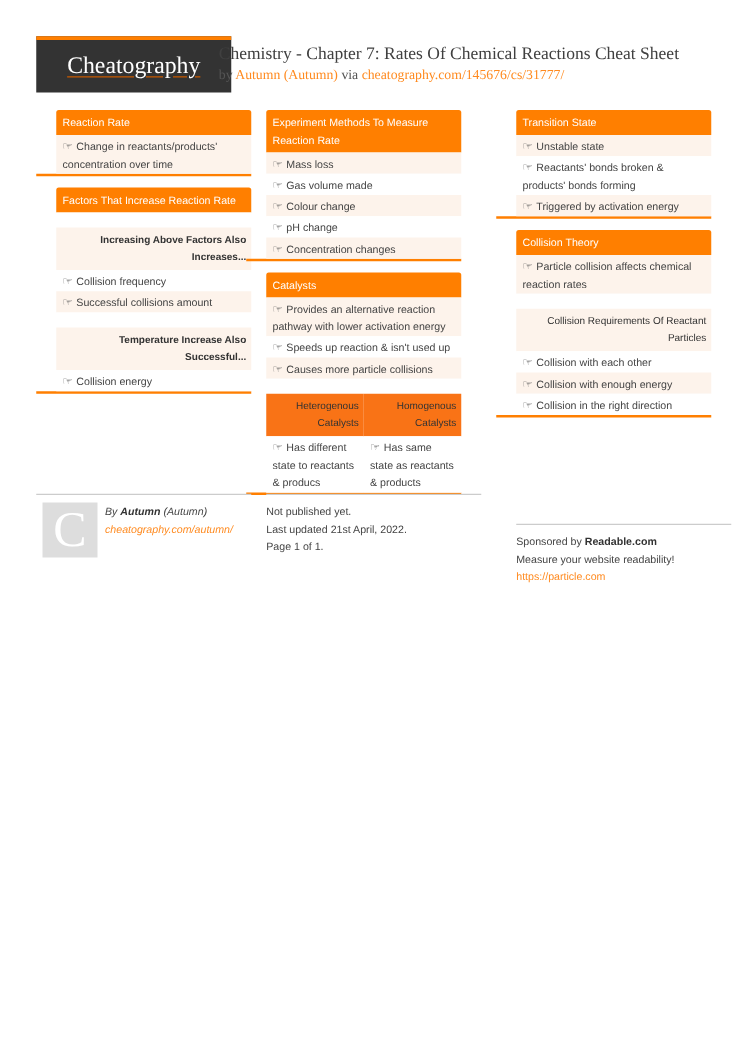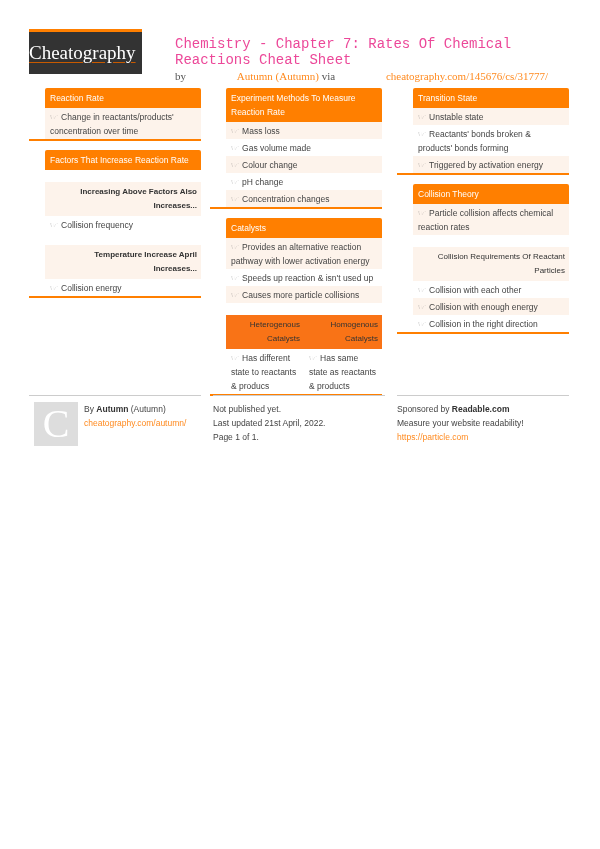--- a/index.html
+++ b/index.html
@@ -1,55 +1,55 @@
 <!DOCTYPE html>
 <html><head>
 <meta charset="utf-8">
 <style>
   * { box-sizing: border-box; margin: 0; padding: 0; }
   html, body { width: 600px; height: 849px; background: #fff; overflow: hidden; }
   body { font-family: "Liberation Sans", sans-serif; color: #333; position: relative; }
 
   .header { position: absolute; left: 29px; top: 29px; width: 545px; height: 46px; }
-  .logo { position: absolute; left: 0; top: 0; width: 113px; height: 45px; background: #333;
-          border-top: 3px solid #ff7f00; display: flex; align-items: center; }
+  .logo { position: absolute; left: 0; top: 0; width: 156px; height: 45px; background: #333;
+          border-top: 3px solid #ff7f00; display: flex; align-items: center; justify-content: center; }
   .logo-text { font-family: "Liberation Serif", serif; font-size: 19px; color: #fff;
                text-decoration: underline; text-decoration-color: #c85a00; text-underline-offset: 3px; }
   .title-block { position: absolute; left: 146px; top: 7px; }
-  .title { font-family: Liberation Mono, monospace; font-size: 14px; color: #ec4899; }
+  .title { font-family: Liberation Serif, serif; font-size: 14px; color: #404040; }
   .byline { font-family: "Liberation Serif", serif; font-size: 11px; color: #555; margin-top: 2px; }
-  .byline .link { color: #ff8a1f; margin-left: 48px; }
+  .byline .link { color: #ff8a1f; }
 
   .col { position: absolute; top: 88px; width: 172px; }
-  .col1 { left: 29px; } .col2 { left: 210px; } .col3 { left: 397px; }
+  .col1 { left: 29px; } .col2 { left: 197px; } .col3 { left: 397px; }
 
   .section { margin-bottom: 9px; border-bottom: 2px solid #ff7f00; padding-left: 16px; }
   .sec-head { background: #ff7f00; color: #fff; font-size: 8.5px; line-height: 14px;
               padding: 3px 5px; border-radius: 2px 2px 0 0; }
   .row { font-size: 8.5px; line-height: 14px; padding: 1.5px 5px; color: #444; }
   .row:nth-child(odd) { background: #fdf3eb; }
   .row:nth-child(even) { background: #fff; }
   .icon { display: inline-block; font-size: 9px; margin-right: 3px; color: #555; }
   .sub-head { font-size: 8px; font-weight: bold; text-align: right; line-height: 14px;
               padding: 3px 4px; color: #333; background: #fdf3eb; }
   .spacer { height: 12px; background: #fff; }
 
   .two-col { display: flex; background: #fff; }
   .two-col > div { width: 50%; }
   .two-col .sub-head { background: #f97316; font-weight: normal; }
   .two-col .row { background: #fff !important; }
 
   .footer { position: absolute; top: 395px; left: 29px; width: 545px; height: 60px; }
   .f-col { position: absolute; top: 0; width: 172px; border-top: 1px solid #ccc; padding-top: 6px;
            font-size: 8.5px; line-height: 14px; color: #444; }
-  .f1 { left: 0; } .f2 { left: 184px; } .f3 { left: 368px; }
+  .f1 { left: 0; } .f2 { left: 184px; } .f3 { left: 384px; margin-top: 24px; }
   .avatar { position: absolute; left: 5px; top: 6px; width: 44px; height: 44px; background: #ddd;
             color: #fff; font-family: "Liberation Serif", serif; font-size: 40px;
             display: flex; align-items: center; justify-content: center; }
-  .f1-text { margin-left: 55px; }
+  .f1-text { margin-left: 55px; font-style: italic; }
   .orange { color: #ff8a1f; }
   b { color: #333; }
 </style>
 </head>
 <body>
 
 <div class="header">
   <div class="logo">
     <span class="logo-text">Cheatography</span>
   </div>
@@ -71,23 +71,24 @@
       <div class="row"><span class="icon">☞</span><span>Change in reactants/products' concentration over time</span></div>
     </div>
   </div>
 
   <div class="section">
     <div class="sec-head">Factors That Increase Reaction Rate</div>
     <div class="spacer"></div>
     <div class="sub-head">Increasing Above Factors Also Increases...</div>
     <div>
       <div class="row" style="background:#fff"><span class="icon">☞</span><span>Collision frequency</span></div>
+      <div class="row" style="background:#fdf3eb"><span class="icon">☞</span><span>Successful collisions amount</span></div>
     </div>
     <div class="spacer"></div>
-    <div class="sub-head">Temperature Increase April Increases...</div>
+    <div class="sub-head">Temperature Increase Also Successful...</div>
     <div>
       <div class="row" style="background:#fff"><span class="icon">☞</span><span>Collision energy</span></div>
     </div>
   </div>
 </div>
 
 <div class="col col2">
   <div class="section">
     <div class="sec-head">Experiment Methods To Measure Reaction Rate</div>
     <div>

